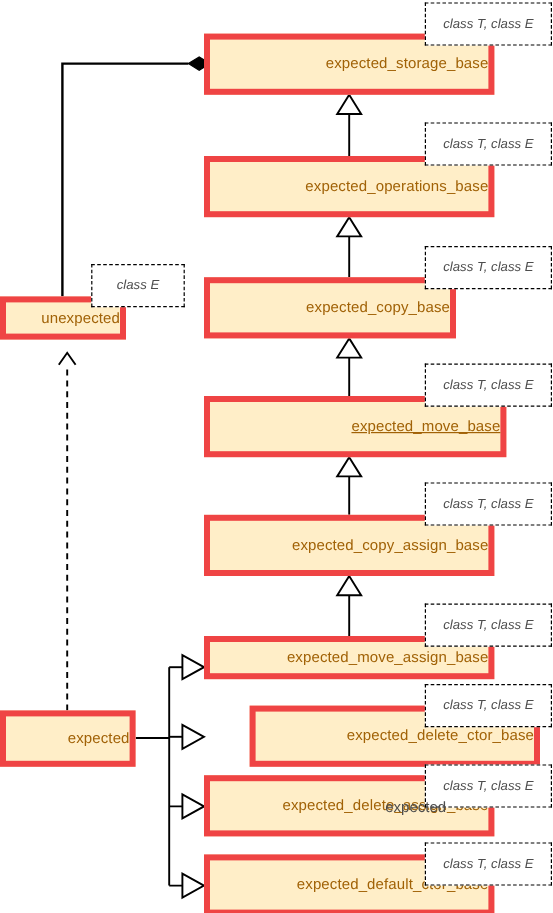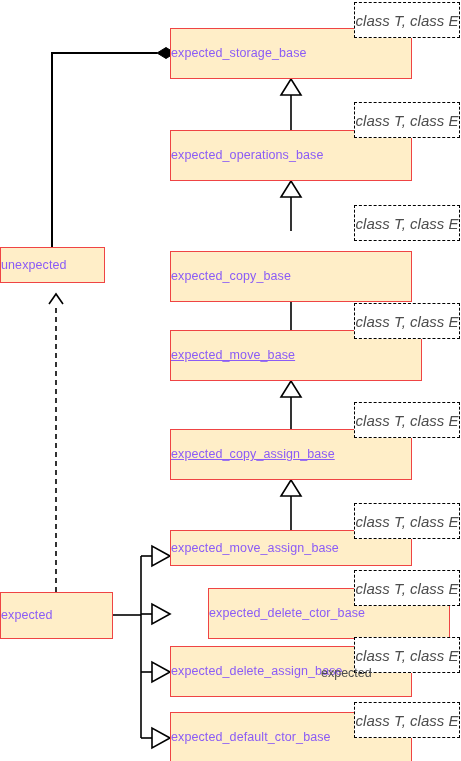--- a/index.html
+++ b/index.html
@@ -15,45 +15,45 @@
     position: relative;
     width: 461px;
     height: 761px;
     background: #ffffff;
     overflow: hidden;
   }
   .uml-class {
     position: absolute;
     box-sizing: border-box;
     background: #ffeec8;
-    border: 1px solid #ef4444;
+    border: 5px solid #ef4444;
     display: flex;
     align-items: center;
-    justify-content: flex-start;
-    color: #8b5cf6;
+    justify-content: flex-end;
+    color: #a16207;
     font-size: 12.5px;
     font-family: "Liberation Sans", sans-serif;
     letter-spacing: 0.1px;
     z-index: 3;
   }
   .uml-class .cls-label {
     display: block;
     white-space: nowrap;
     line-height: 1;
   }
   .stereotype {
     position: absolute;
     box-sizing: border-box;
     background: #ffffff;
     border: 1.5px dashed #000000;
     display: flex;
     align-items: center;
     justify-content: center;
     color: #4d4d4d;
-    font-size: 15px;
+    font-size: 11px;
     font-style: italic;
     font-family: "Liberation Sans", sans-serif;
     z-index: 4;
   }
   .stereotype .st-label {
     white-space: nowrap;
     line-height: 1;
   }
   .edge-layer {
     position: absolute;
@@ -157,38 +157,41 @@
   </div>
   <div class="stereotype" style="left:354px; top:570px; width:106px; height:36px;">
     <span class="st-label">class T, class E</span>
   </div>
   <div class="stereotype" style="left:354px; top:637px; width:106px; height:36px;">
     <span class="st-label">class T, class E</span>
   </div>
   <div class="stereotype" style="left:354px; top:702px; width:106px; height:36px;">
     <span class="st-label">class T, class E</span>
   </div>
+  <div class="stereotype" style="left:76px; top:220px; width:78px; height:36px;">
+    <span class="st-label">class E</span>
+  </div>
 
   <div class="uml-class" style="left:170px; top:28px; width:242px; height:51px;">
     <span class="cls-label">expected_storage_base</span>
   </div>
 
   <div class="uml-class" style="left:170px; top:130px; width:242px; height:51px;">
     <span class="cls-label">expected_operations_base</span>
   </div>
 
-  <div class="uml-class" style="left:170px; top:231px; width:242px; height:51px;margin-top:20px;">
+  <div class="uml-class" style="left:170px; top:231px; width:210px; height:51px;">
     <span class="cls-label">expected_copy_base</span>
   </div>
 
   <div class="uml-class" style="left:170px; top:330px; width:252px; height:51px;text-decoration:underline;">
     <span class="cls-label">expected_move_base</span>
   </div>
 
-  <div class="uml-class" style="left:170px; top:429px; width:242px; height:51px;text-decoration:underline;">
+  <div class="uml-class" style="left:170px; top:429px; width:242px; height:51px;">
     <span class="cls-label">expected_copy_assign_base</span>
   </div>
 
   <div class="uml-class" style="left:170px; top:530px; width:242px; height:36px;">
     <span class="cls-label">expected_move_assign_base</span>
   </div>
 
   <div class="uml-class" style="left:170px; top:588px; width:242px; height:51px;margin-left:38px;">
     <span class="cls-label">expected_delete_ctor_base</span>
   </div>

